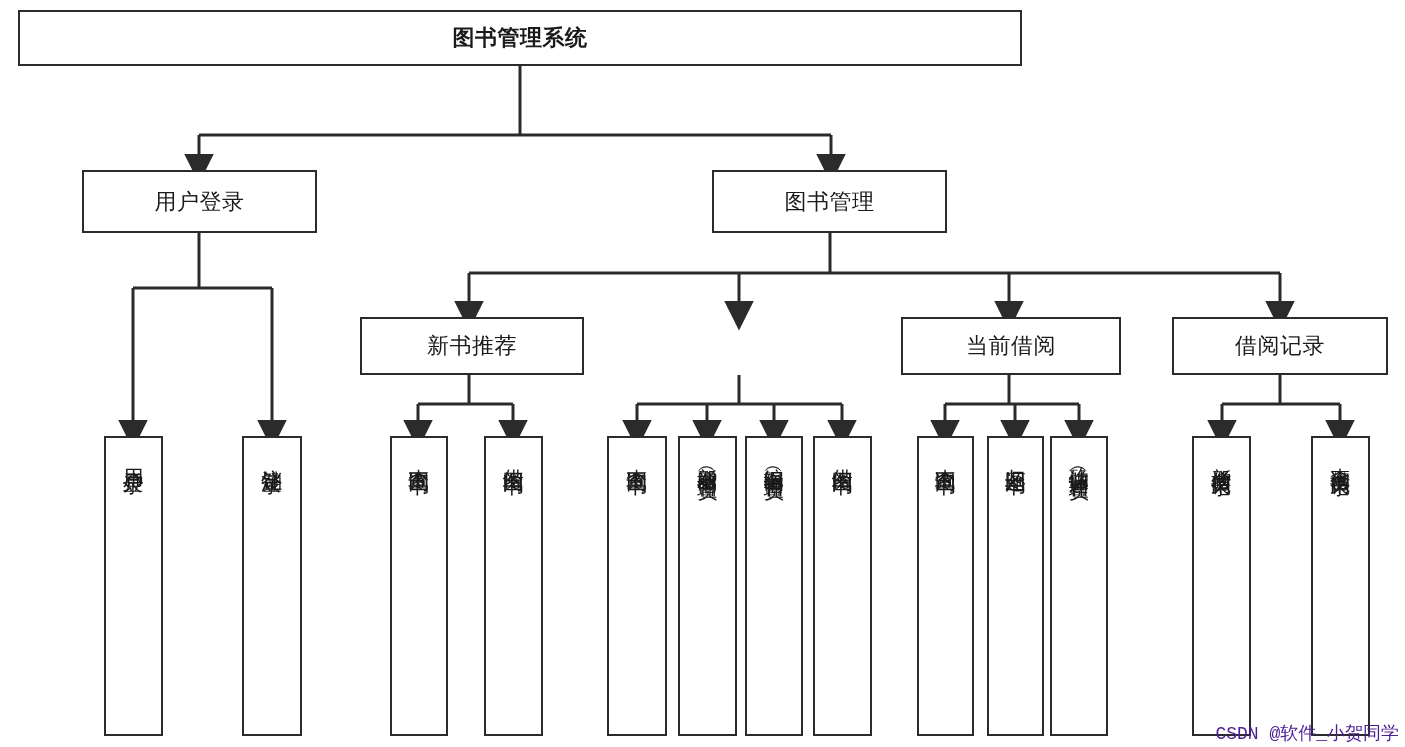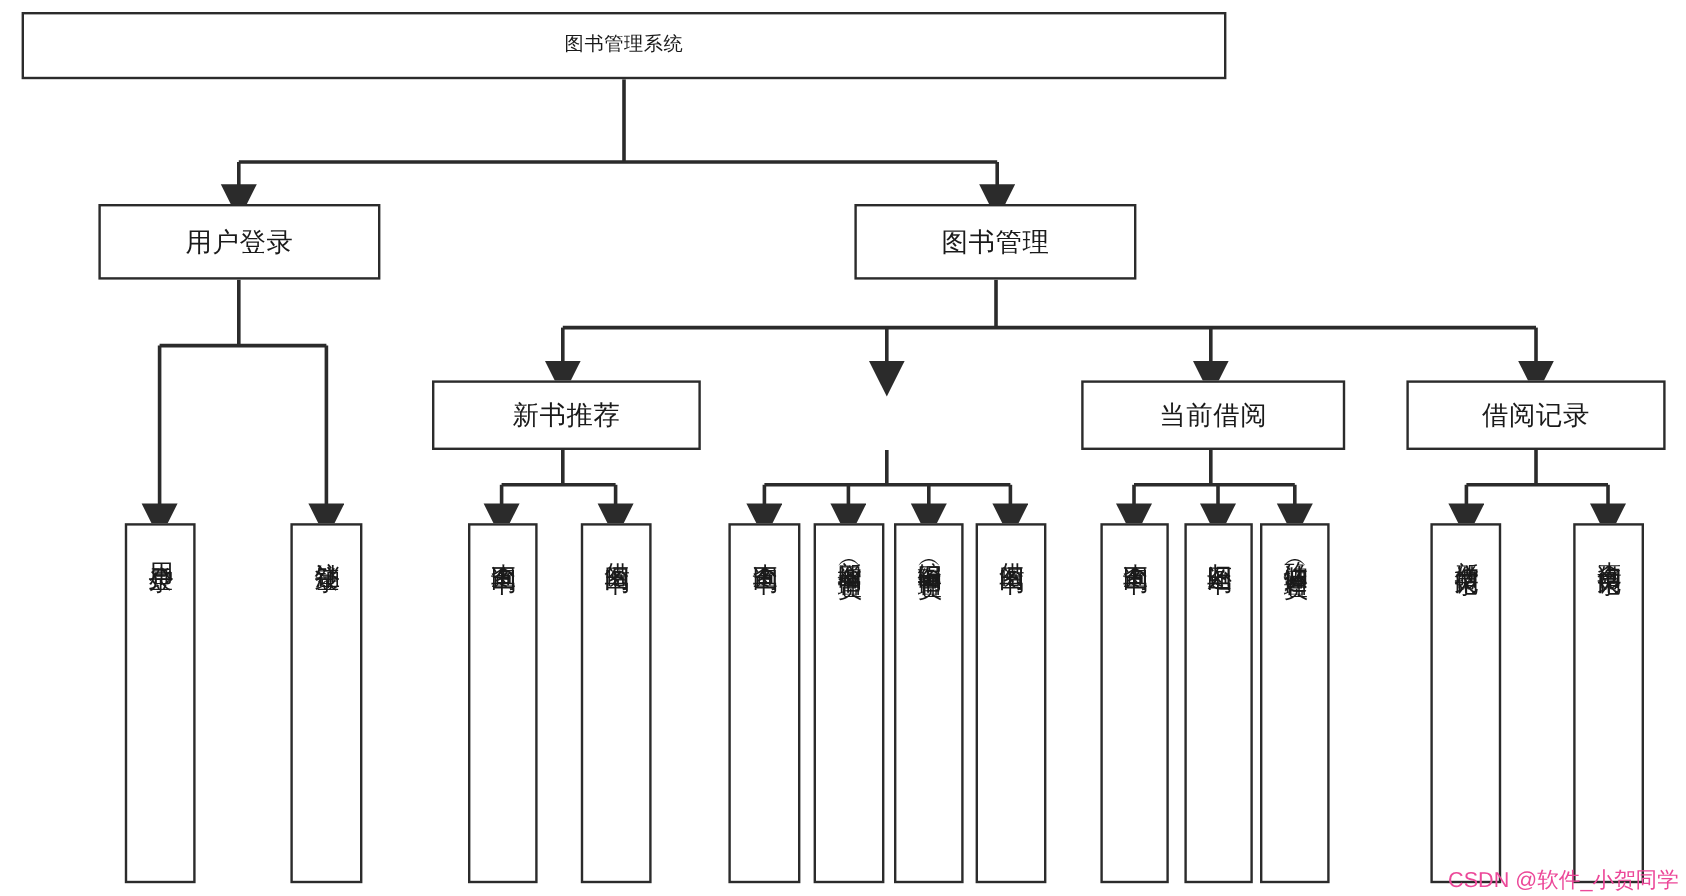--- a/index.html
+++ b/index.html
@@ -34,43 +34,43 @@
     display:block;
     text-align:center;
     line-height:1.05;
     letter-spacing:0.5px;
   }
   
   .h-node .label{
     font-size:22px;
     writing-mode:horizontal-tb;
   }
-  .root.h-node .label{font-size:16px;}
+  .root.h-node .label{font-size:22px;font-weight:bold;}
   
   .v-node{
     align-items:flex-start;
     padding-top:14px;
   }
   .v-node .label{
     writing-mode:vertical-rl;
     text-orientation:upright;
     font-size:21px;
     line-height:1.12;
     letter-spacing:2px;
     white-space:nowrap;
   }
   .v-node.tall .label{font-size:20px;}
   .watermark{
     position:absolute;
     right:6px;bottom:2px;
     font-size:18px;
-    color:#ec4899;
+    color:#4c1d95;
     white-space:nowrap;
     z-index:5;
-    font-family:Liberation Sans, sans-serif;
+    font-family:Liberation Mono, monospace;
   }
 </style>
 </head>
 <body>
 
 <div id="diagram">
 
   <svg id="edges" viewBox="0 0 1405 747" width="1405" height="747">
     <defs>
       <marker id="arrow" markerWidth="12" markerHeight="12" refX="1.5" refY="5" orient="auto" markerUnits="strokeWidth">

